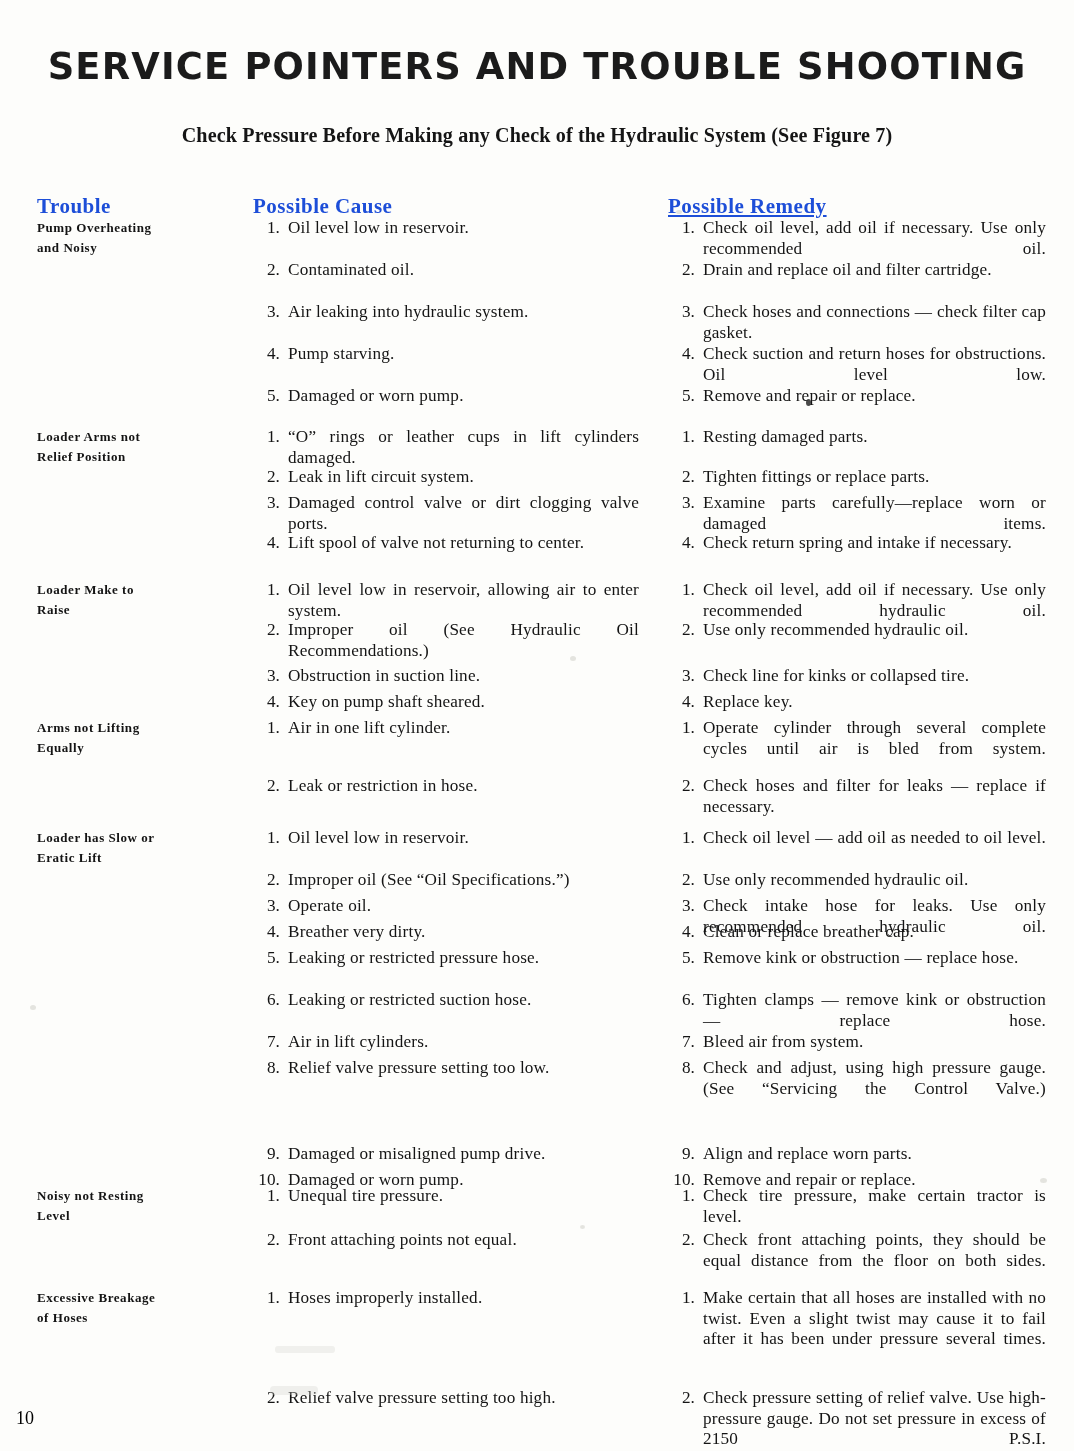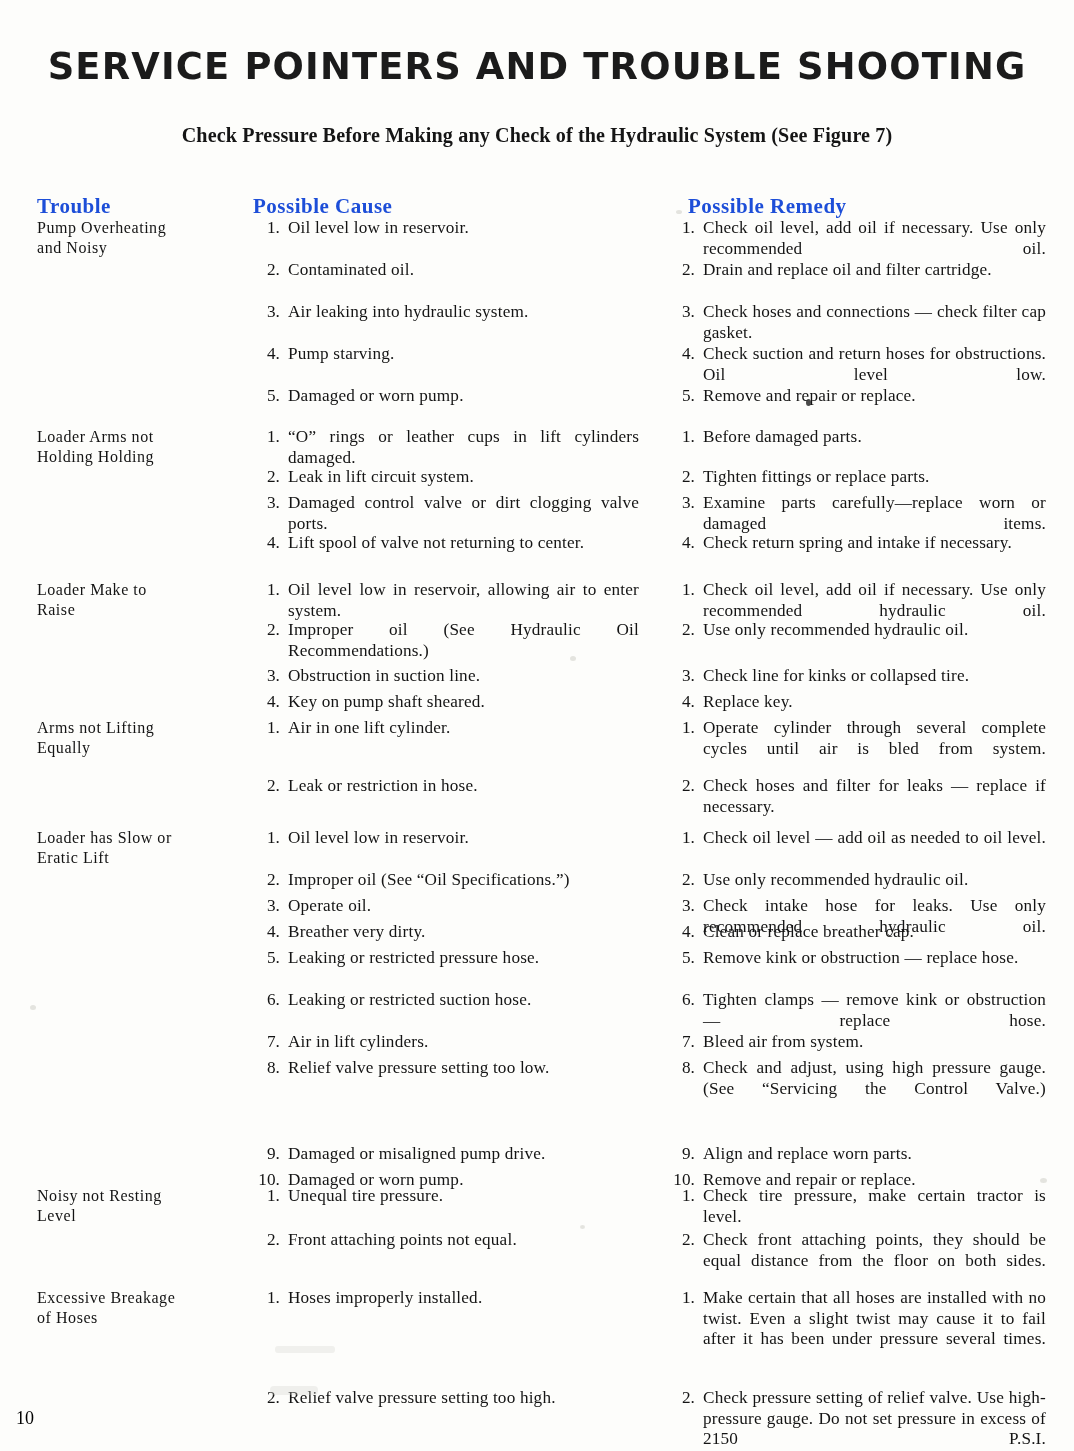--- a/index.html
+++ b/index.html
@@ -58,46 +58,47 @@
     position: absolute;
     font-family: "Liberation Serif", serif;
     font-weight: bold;
     font-size: 21px;
     letter-spacing: 0.5px;
     color: #1d4ed8;
     top: 194px;
   }
   #head-trouble { left: 37px; }
   #head-cause   { left: 253px; }
-  #head-remedy  { left: 688px; }
+  #head-remedy  { left: 668px; text-decoration: underline; }
 
   
   .rows {
     position: absolute;
     left: 0;
     top: 218px;
     width: 1074px;
   }
 
   .trouble-row {
     position: relative;
     width: 100%;
   }
 
   
   .trouble-label {
     position: absolute;
     left: 37px;
     width: 205px;
     font-family: "Liberation Serif", serif;
-    font-size: 16px;
+    font-size: 13px;
     line-height: 19.5px;
     letter-spacing: 0.55px;
     color: #141414;
     white-space: pre-line;
+    font-weight: bold;
   }
 
   
   .col-cause, .col-remedy {
     position: absolute;
     top: 0;
   }
   .col-cause  { left: 253px; width: 386px; }
   .col-remedy { left: 668px; width: 378px; }
 
@@ -206,21 +207,21 @@
             <span class="txt">Check suction and return hoses for obstructions. Oil level low.</span>
           </div>
           <div class="item noj" style="position: absolute; left: 0px; right: 0px; top: 168px;">
             <span class="num">5.</span>
             <span class="txt">Remove and repair or replace.</span>
           </div>
         </div>
       </div>
       <div class="trouble-row" style="position: absolute; left: 0px; top: 209px; width: 1074px;">
         <div class="trouble-label">Loader Arms not
-Holding Holding</div>
+Relief Position</div>
         <div class="col-cause">
           <div class="item" style="position: absolute; left: 0px; right: 0px; top: 0px;">
             <span class="num">1.</span>
             <span class="txt">“O” rings or leather cups in lift cylinders damaged.</span>
           </div>
           <div class="item noj" style="position: absolute; left: 0px; right: 0px; top: 40px;">
             <span class="num">2.</span>
             <span class="txt">Leak in lift circuit system.</span>
           </div>
           <div class="item" style="position: absolute; left: 0px; right: 0px; top: 66px;">
@@ -228,21 +229,21 @@
             <span class="txt">Damaged control valve or dirt clogging valve ports.</span>
           </div>
           <div class="item noj" style="position: absolute; left: 0px; right: 0px; top: 106px;">
             <span class="num">4.</span>
             <span class="txt">Lift spool of valve not returning to center.</span>
           </div>
         </div>
         <div class="col-remedy">
           <div class="item noj" style="position: absolute; left: 0px; right: 0px; top: 0px;">
             <span class="num">1.</span>
-            <span class="txt">Before damaged parts.</span>
+            <span class="txt">Resting damaged parts.</span>
           </div>
           <div class="item noj" style="position: absolute; left: 0px; right: 0px; top: 40px;">
             <span class="num">2.</span>
             <span class="txt">Tighten fittings or replace parts.</span>
           </div>
           <div class="item" style="position: absolute; left: 0px; right: 0px; top: 66px;">
             <span class="num">3.</span>
             <span class="txt">Examine parts carefully—replace worn or damaged items.</span>
           </div>
           <div class="item noj" style="position: absolute; left: 0px; right: 0px; top: 106px;">

